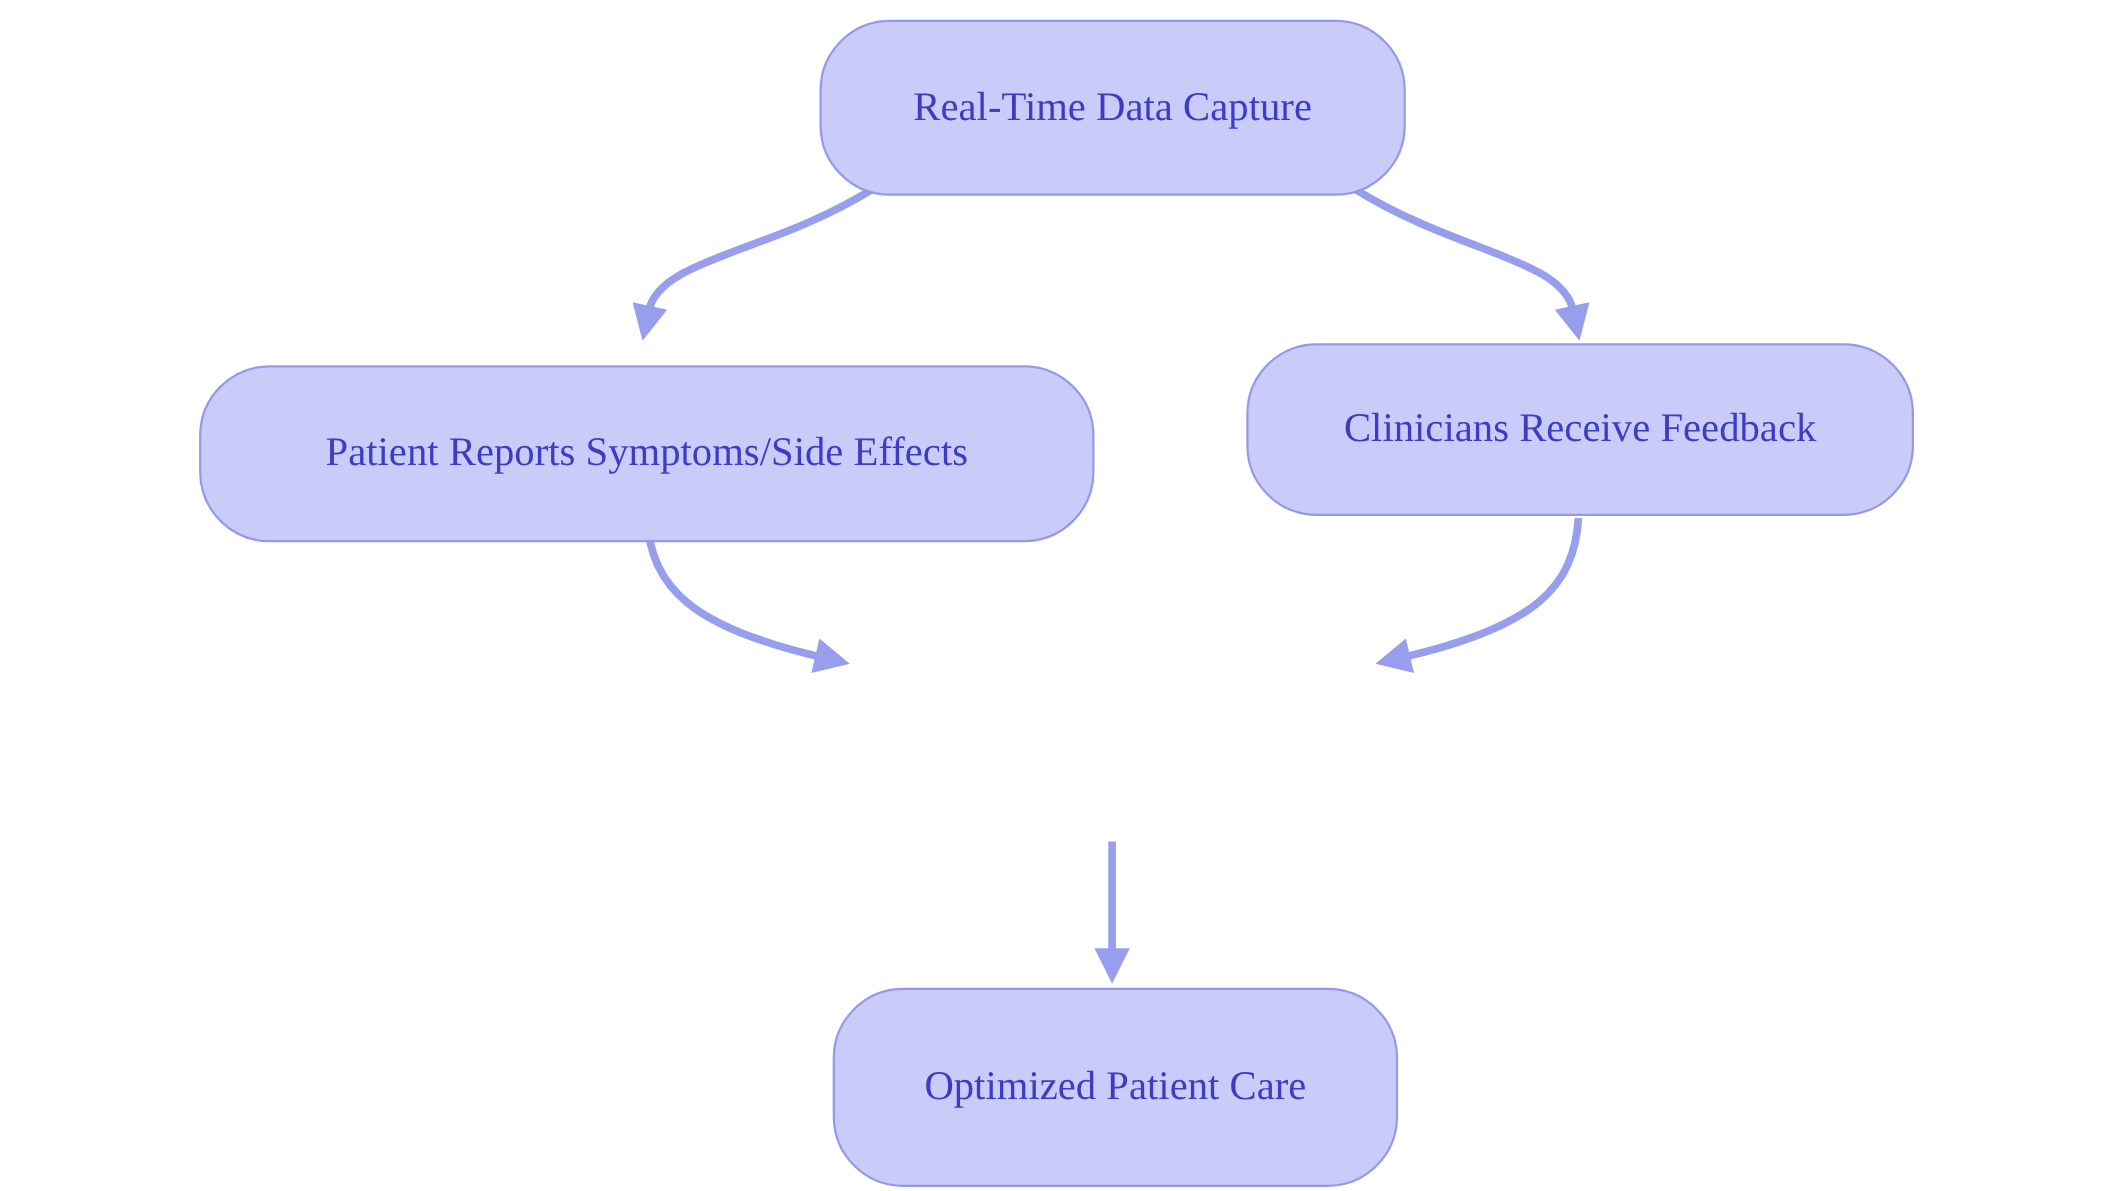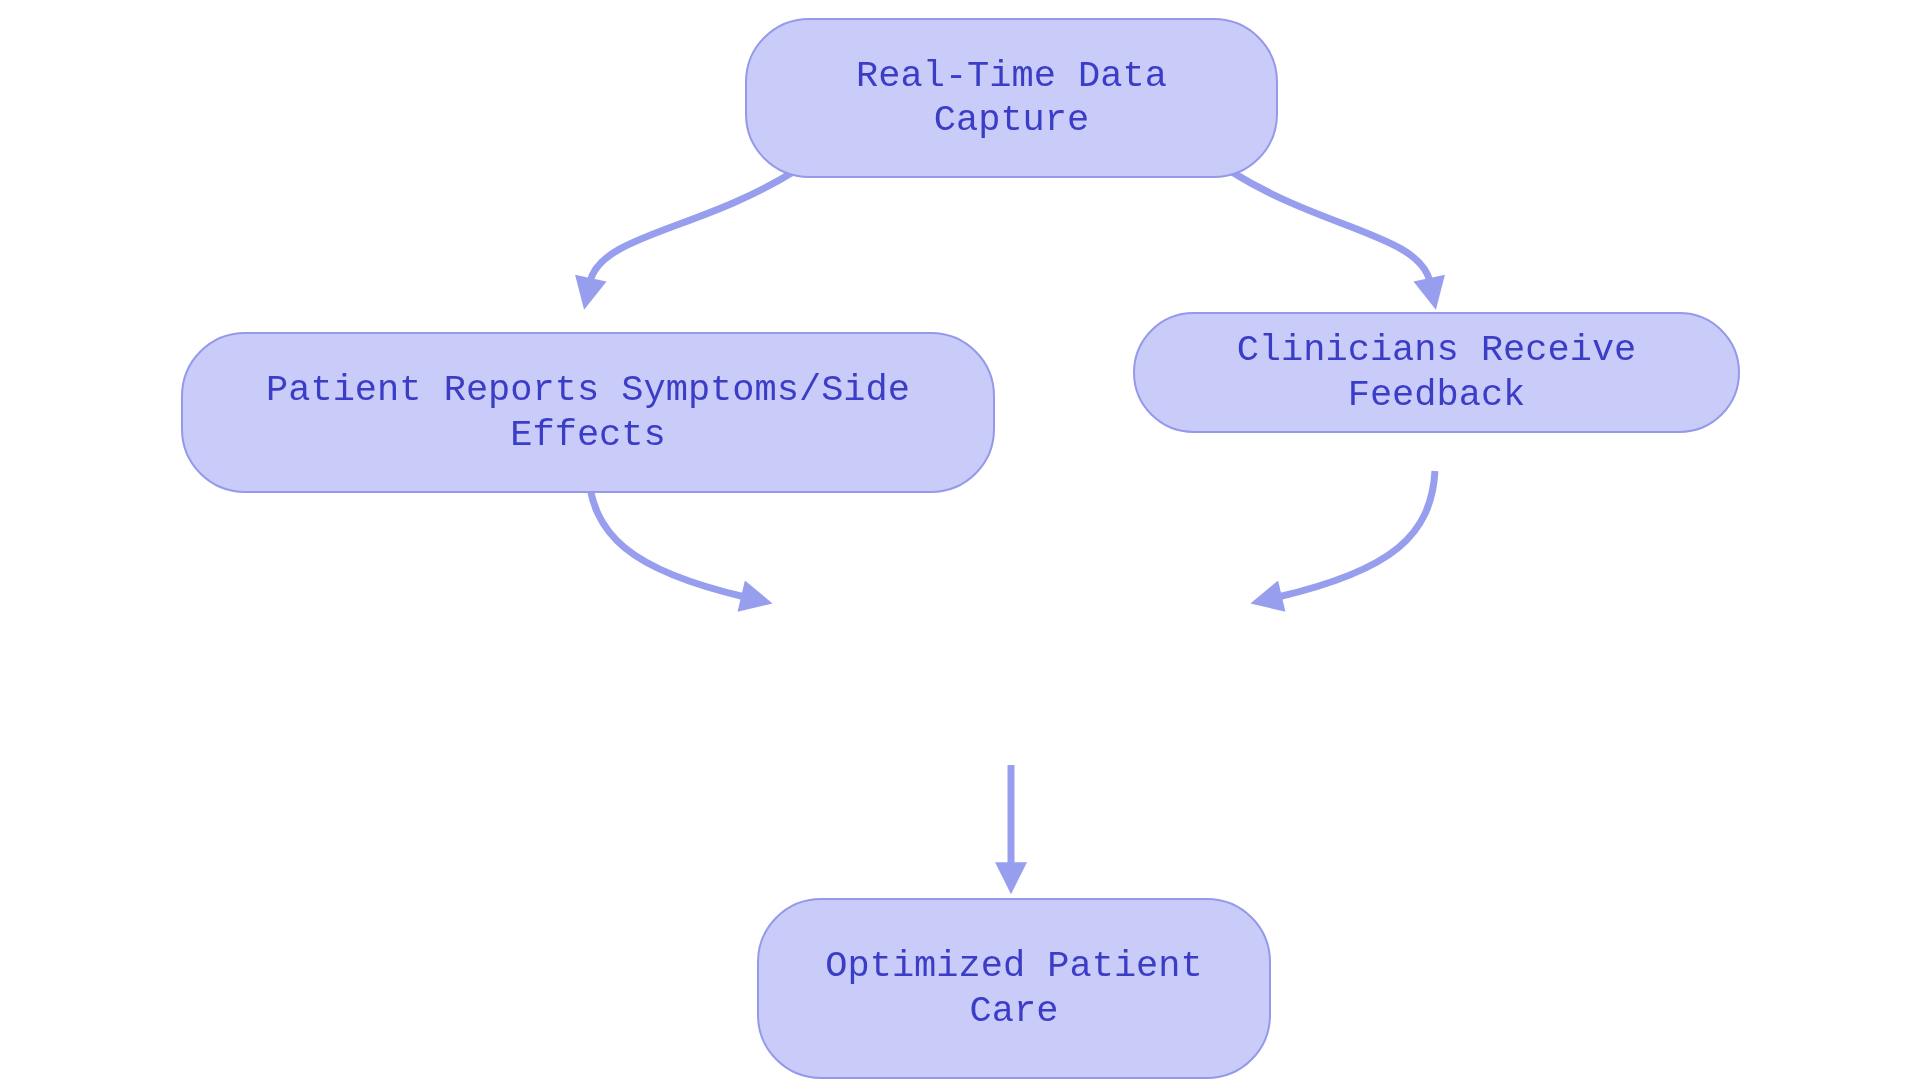--- a/index.html
+++ b/index.html
@@ -7,21 +7,21 @@
     --fill:#c9cbf8;
     --border:#9599ea;
     --text:#3c3dc7;
     --arrow:#989eee;
   }
   html,body{margin:0;padding:0;}
   .canvas{
     position:relative;
     width:1920px;height:1083px;
     background:var(--background);
-    font-family:Liberation Mono, monospace;
+    font-family:Liberation Serif, serif;
     overflow:hidden;
   }
   .edges{
     position:absolute;left:0;top:0;width:1920px;height:1083px;
     pointer-events:none;
   }
   .edge{stroke:var(--arrow);stroke-width:7;fill:none;}
   .arrowhead{fill:var(--arrow);stroke:none;}
   .node{
     position:absolute;
@@ -31,21 +31,21 @@
     border-radius:64px;
     color:var(--text);
     font-size:37px;
     line-height:1.2;
     text-align:center;
     box-sizing:border-box;
     padding:0 30px;
   }
   .node-capture   {left:745px;  top:18px;  width:533px; height:160px;}
   .node-patient   {left:181px;  top:312px; width:814px; height:161px;margin-top:20px;}
-  .node-clinicians{left:1133px; top:312px; width:607px; height:121px;}
+  .node-clinicians{left:1133px; top:312px; width:607px; height:157px;}
   .node-adjust    {left:700px;  top:607px; width:622px; height:158px;}
   .node-optimized {left:757px;  top:898px; width:514px; height:181px;}
 </style>
 </head>
 <body>
 
 <div class="canvas">
 
   <svg class="edges" viewBox="0 0 1920 1083" xmlns="http://www.w3.org/2000/svg">
     <defs>

